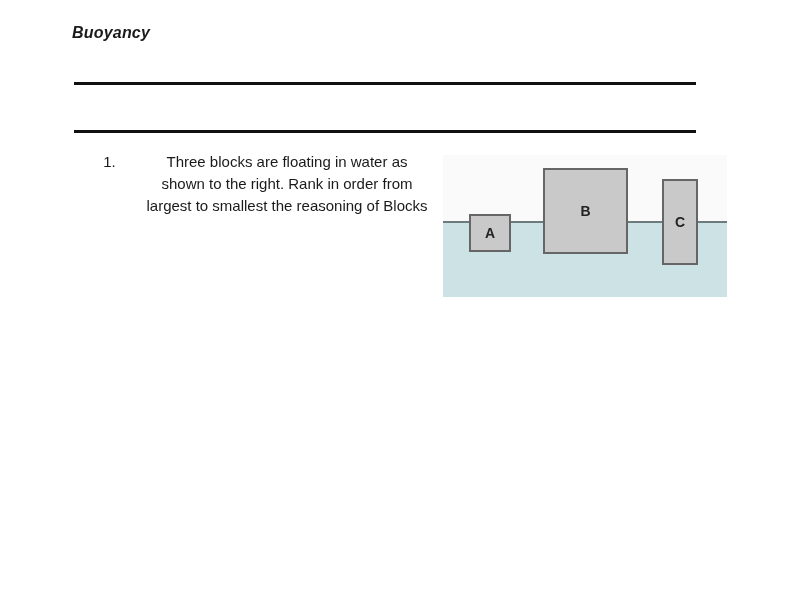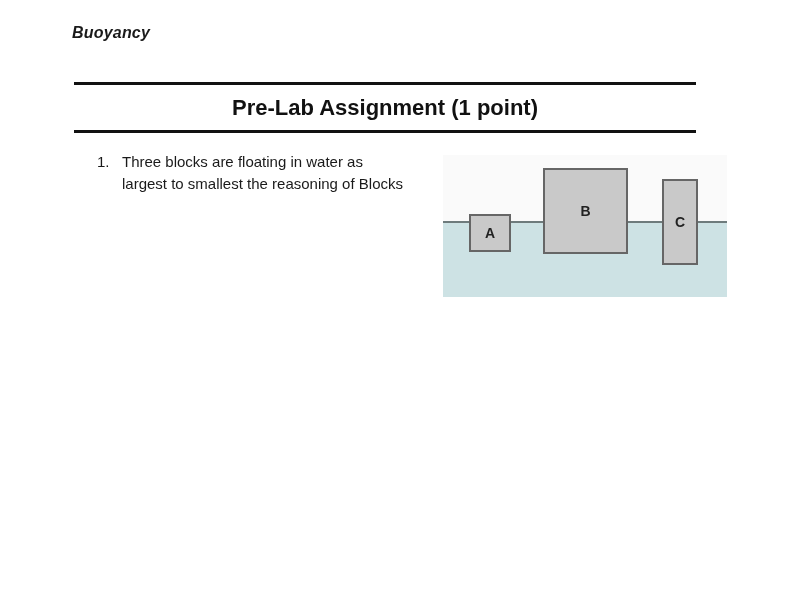--- a/index.html
+++ b/index.html
@@ -7,20 +7,21 @@
     padding: 0;
     background: #ffffff;
     font-family: "Liberation Sans", sans-serif;
   }
   .page {
     position: relative;
     width: 810px;
     height: 606px;
     background: #ffffff;
     overflow: hidden;
+    text-align: center;
   }
 
   
   .doc-header {
     position: absolute;
     left: 72px;
     top: 24px;
     font-size: 16px;
     font-style: italic;
     font-weight: 600;
@@ -108,28 +109,28 @@
 </style>
 </head>
 <body>
 
 <div class="page">
 
   <div class="doc-header">Buoyancy</div>
 
   <div class="rule rule-top"></div>
 
-  <div class="assignment-title">Pre-Lab Assignment (1 point)</div>
 
   <div class="rule rule-bottom"></div>
 
   <div class="question">
     <div class="question-number">1.</div>
     <div class="question-lines">
       <div>Three blocks are floating in water as</div>
+      <div>shown to the right. Rank in order from</div>
       <div>largest to smallest the reasoning of Blocks</div>
     </div>
   </div>
 
   <div class="diagram">
     <div class="water"></div>
     <div class="block block-a">
       <span>A</span>
     </div>
     <div class="block block-b">

